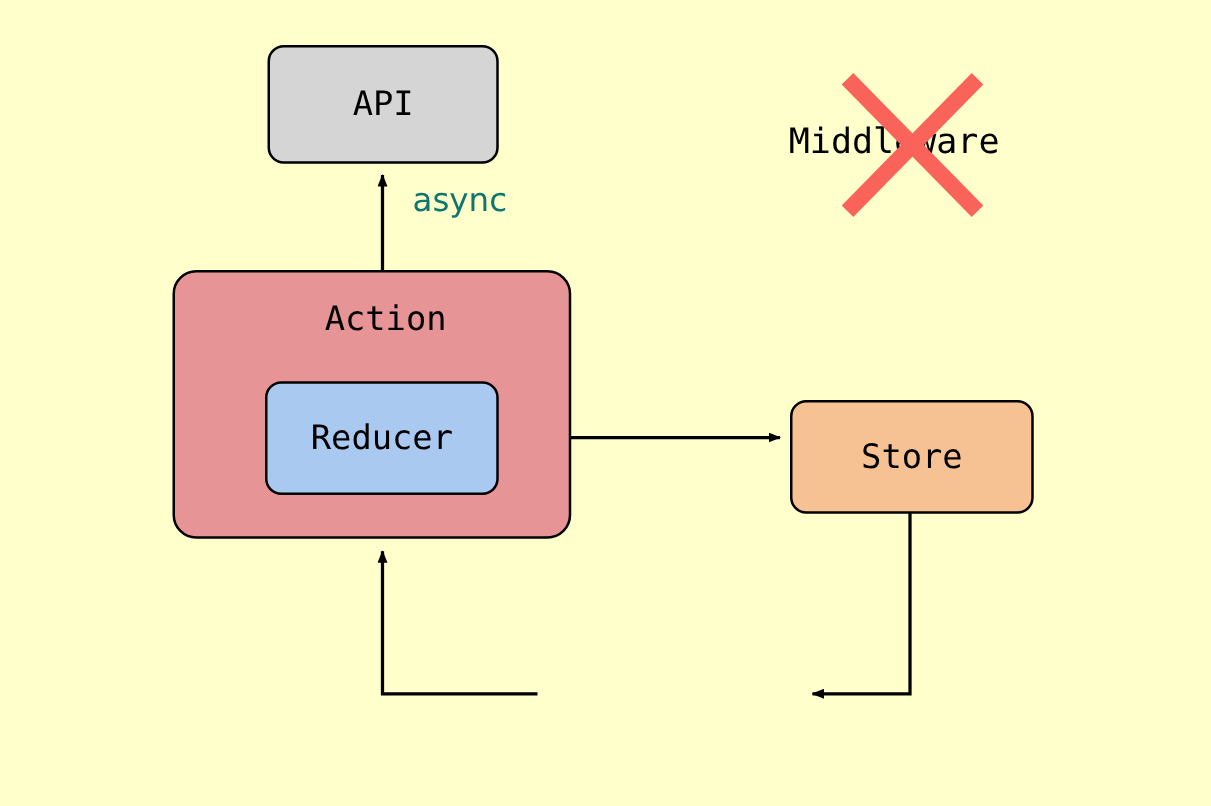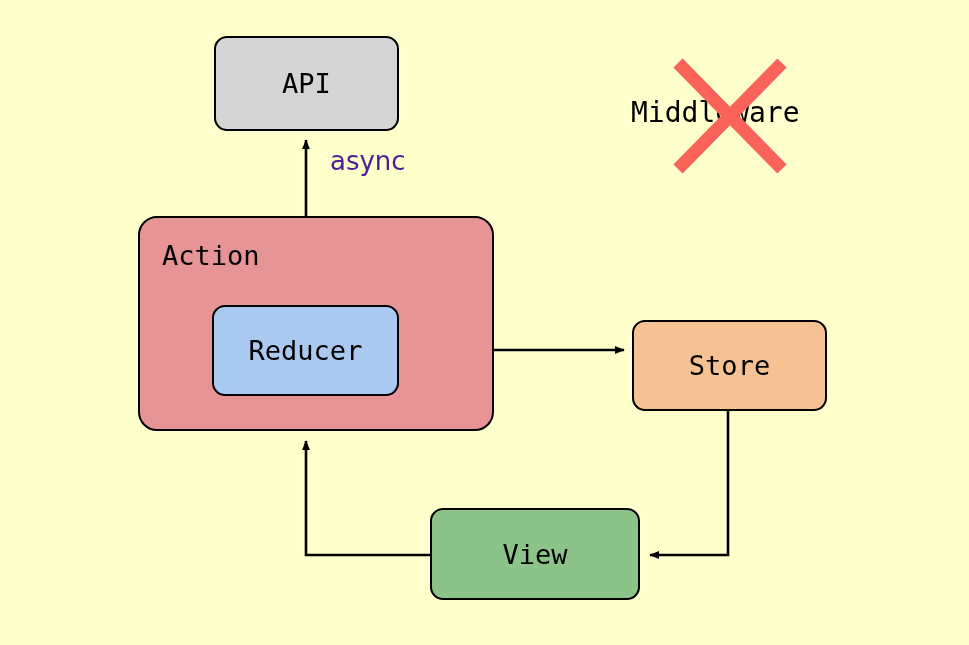--- a/index.html
+++ b/index.html
@@ -47,24 +47,25 @@
     left: 214px;
     top: 36px;
     width: 185px;
     height: 95px;
     background: #d5d5d5;
     border-radius: 13px;
   }
   #node-action {
     left: 138px;
     top: 216px;
-    width: 356px;
+    width: 319px;
     height: 215px;
     background: #e79496;
     border-radius: 19px;
+    justify-content: center;
   }
   #node-reducer {
     left: 212px;
     top: 305px;
     width: 187px;
     height: 91px;
     background: #aac9f1;
     border-radius: 13px;
   }
   #node-store {
@@ -80,21 +81,21 @@
     top: 508px;
     width: 210px;
     height: 92px;
     background: #8cc388;
     border-radius: 13px;
   }
   .edge-label {
     position: absolute;
     font-family: "DejaVu Sans", sans-serif;
     font-size: 26px;
-    color: #4c1d95;
+    color: #0f766e;
     white-space: nowrap;
   }
   #label-async {
     left: 330px;
     top: 146px;
   }
   #label-middleware {
     position: absolute;
     left: 631px;
     top: 96px;
@@ -149,23 +150,20 @@
   </div>
 
   <div class="node" id="node-reducer">
     <span>Reducer</span>
   </div>
 
   <div class="node" id="node-store">
     <span>Store</span>
   </div>
 
-  <div class="node" id="node-view">
-    <span>View</span>
-  </div>
 
   <div class="edge-label" id="label-async">async</div>
 
   <div id="label-middleware">Middleware</div>
 
   <svg id="cross-middleware" viewBox="0 0 120 122" xmlns="http://www.w3.org/2000/svg">
     <line x1="8" y1="8" x2="112" y2="114" stroke="#f9635a" stroke-width="13"></line>
     <line x1="112" y1="8" x2="8" y2="114" stroke="#f9635a" stroke-width="13"></line>
   </svg>
 

